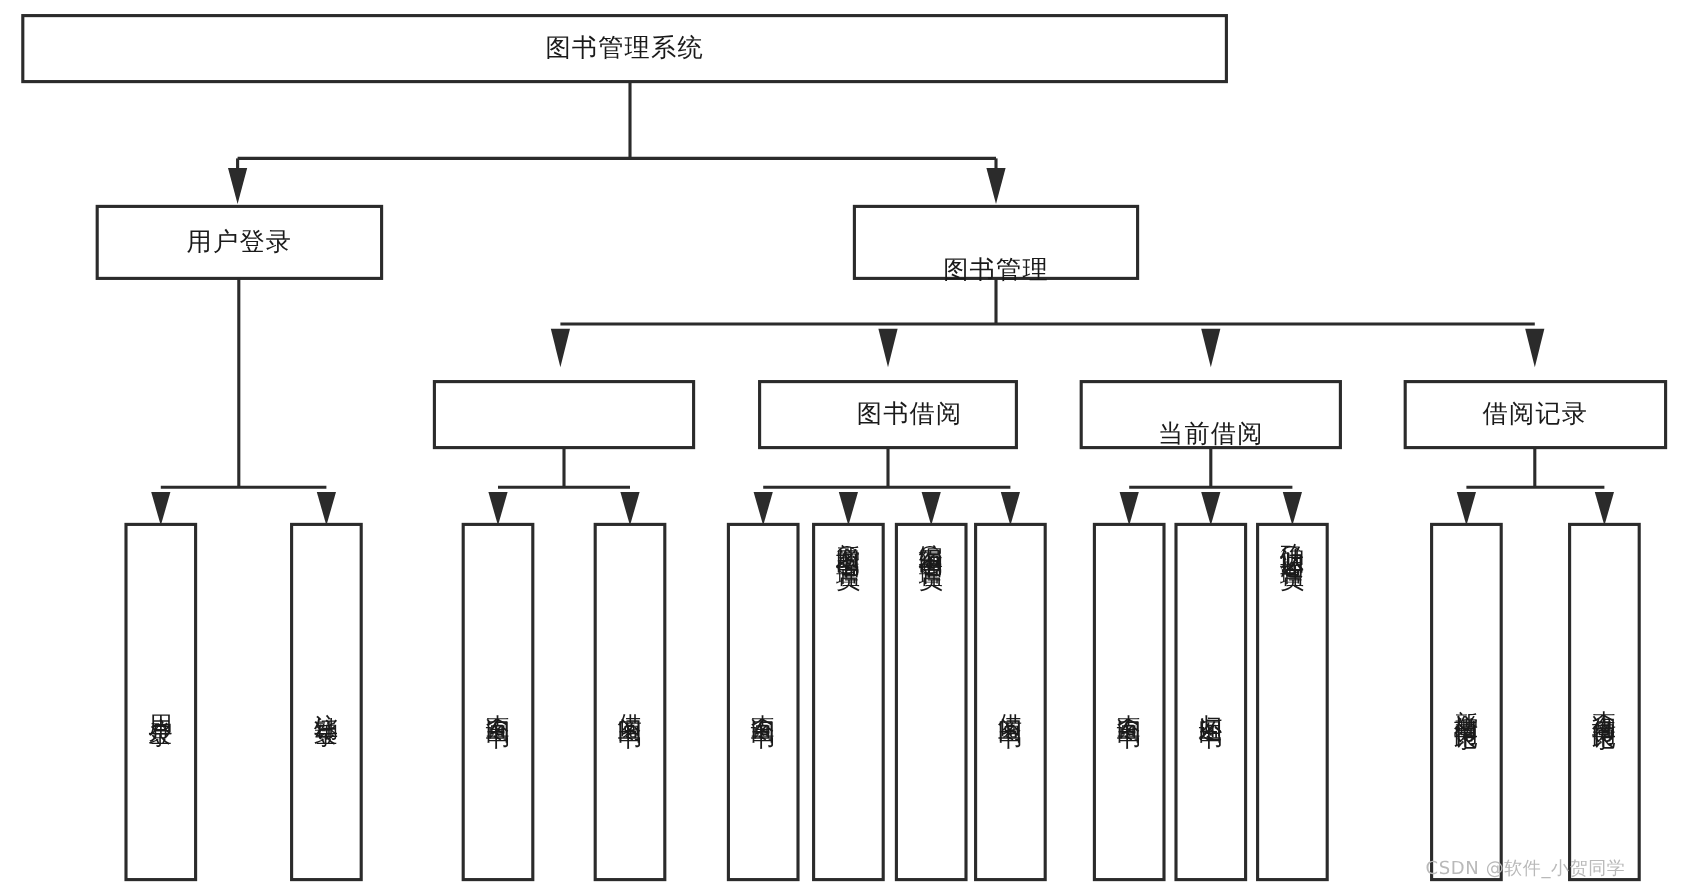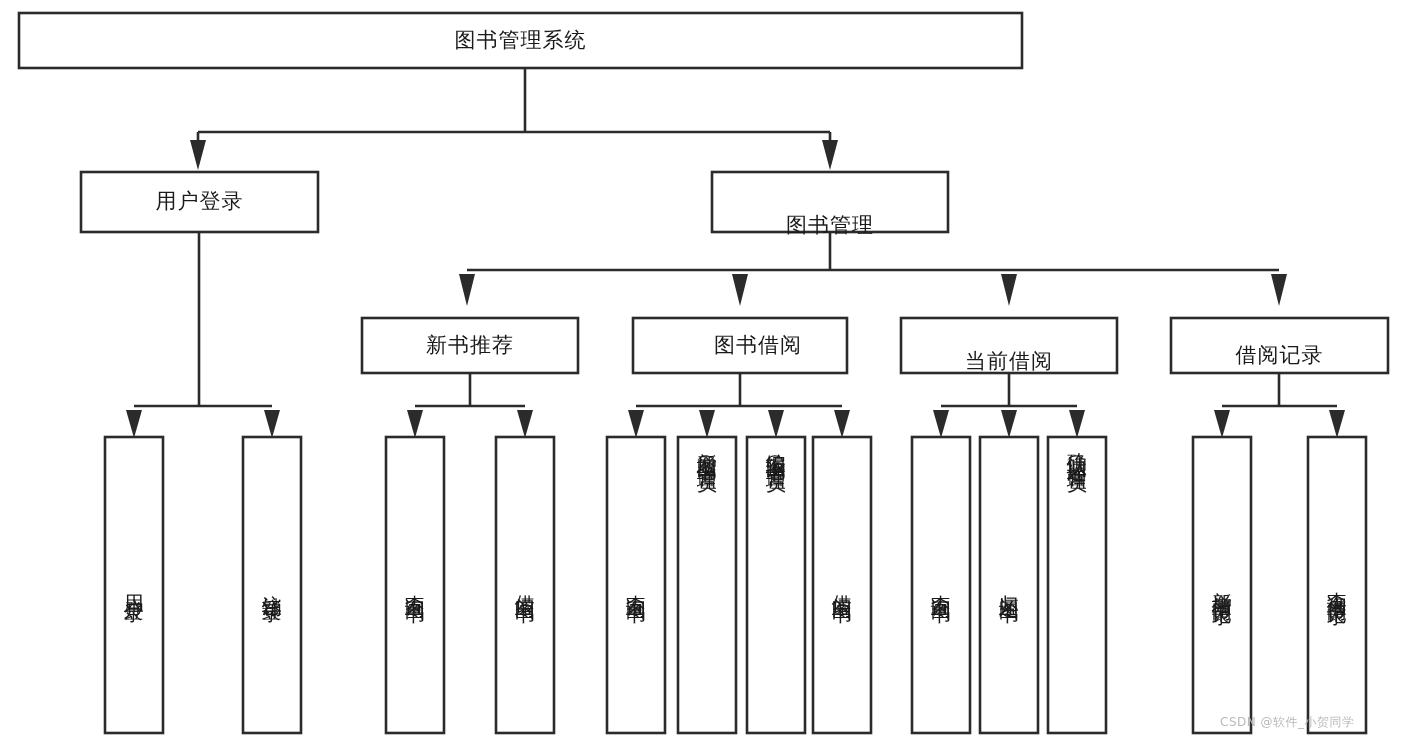--- a/index.html
+++ b/index.html
@@ -68,26 +68,25 @@
   .node-label-v > span {
     writing-mode: vertical-rl;
     text-orientation: upright;
     letter-spacing: 3px;
     display: block;
   }
   .watermark {
     position: absolute;
     left: 1188px;
     top: 714px;
-    font-size: 12px;
+    font-size: 15px;
     color: #b9b9b9;
     white-space: nowrap;
     letter-spacing: 0.5px;
     pointer-events: none;
-    margin-left: 32px;
   }
 </style>
 </head>
 <body>
 
 <div id="diagram-root">
 
   <svg id="flow-svg" viewBox="0 0 1405 747">
 
     <rect class="node-rect" x="19" y="13" width="1003" height="55"></rect>
@@ -161,24 +160,23 @@
 
     <rect class="node-rect" x="1193" y="437" width="58" height="296"></rect>
     <rect class="node-rect" x="1308" y="437" width="58" height="296"></rect>
   </svg>
 
   <div class="node-label-h" style="left:19px; top:13px; width:1003px; height:55px;">图书管理系统</div>
 
   <div class="node-label-h" style="left:81px; top:172px; width:237px; height:60px;">用户登录</div>
   <div class="node-label-h" style="left:712px; top:172px; width:236px; height:60px;margin-top:24px;">图书管理</div>
 
-  <div class="node-label-h" style="left:362px; top:318px; width:216px; height:55px;">新书推荐</div>
   <div class="node-label-h" style="left:633px; top:318px; width:250px; height:55px;">图书借阅</div>
   <div class="node-label-h" style="left:901px; top:318px; width:216px; height:55px;margin-top:16px;">当前借阅</div>
-  <div class="node-label-h" style="left:1171px; top:318px; width:217px; height:55px;margin-top:10px;">借阅记录</div>
+  <div class="node-label-h" style="left:1171px; top:318px; width:217px; height:55px;">借阅记录</div>
 
   <div class="node-label-v" style="left:105px; top:437px; width:58px; height:296px;">
     <span>用户登录</span>
   </div>
   <div class="node-label-v" style="left:243px; top:437px; width:58px; height:296px;">
     <span>注销登录</span>
   </div>
 
   <div class="node-label-v" style="left:386px; top:437px; width:58px; height:296px;">
     <span>查询图书</span>

